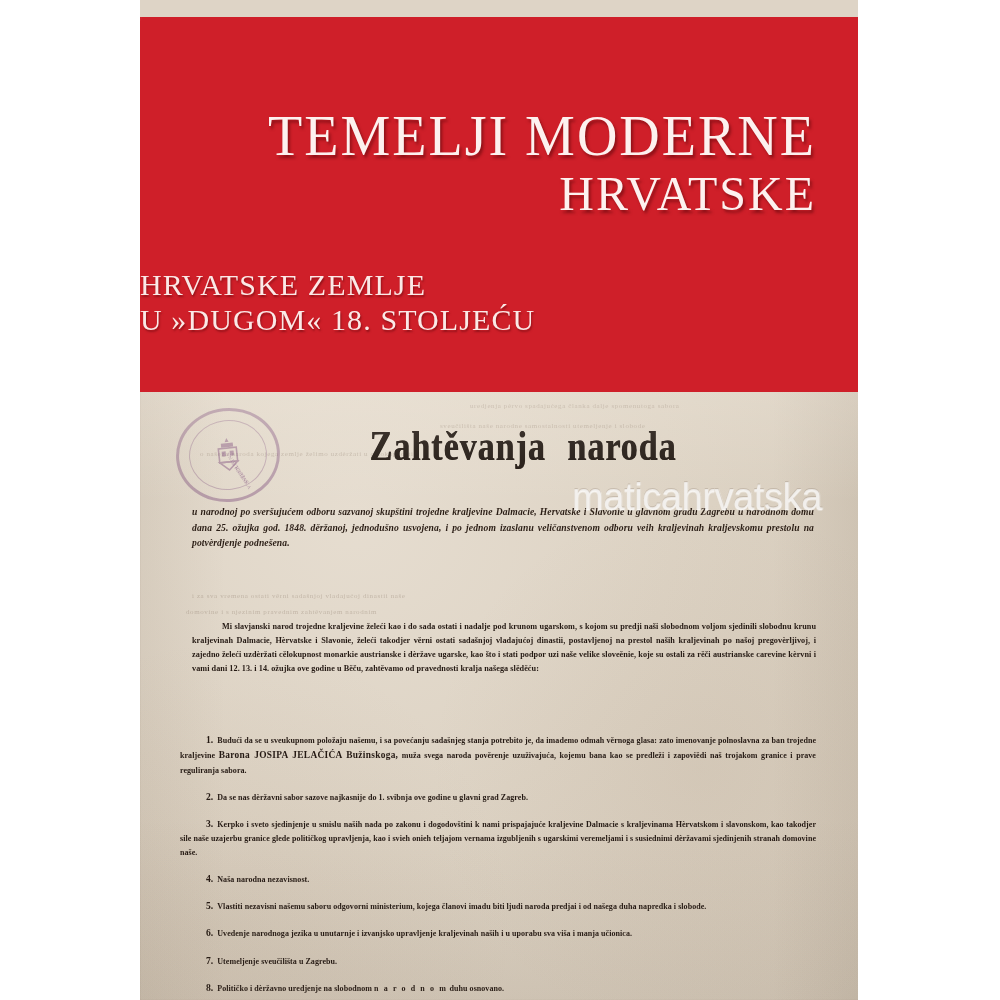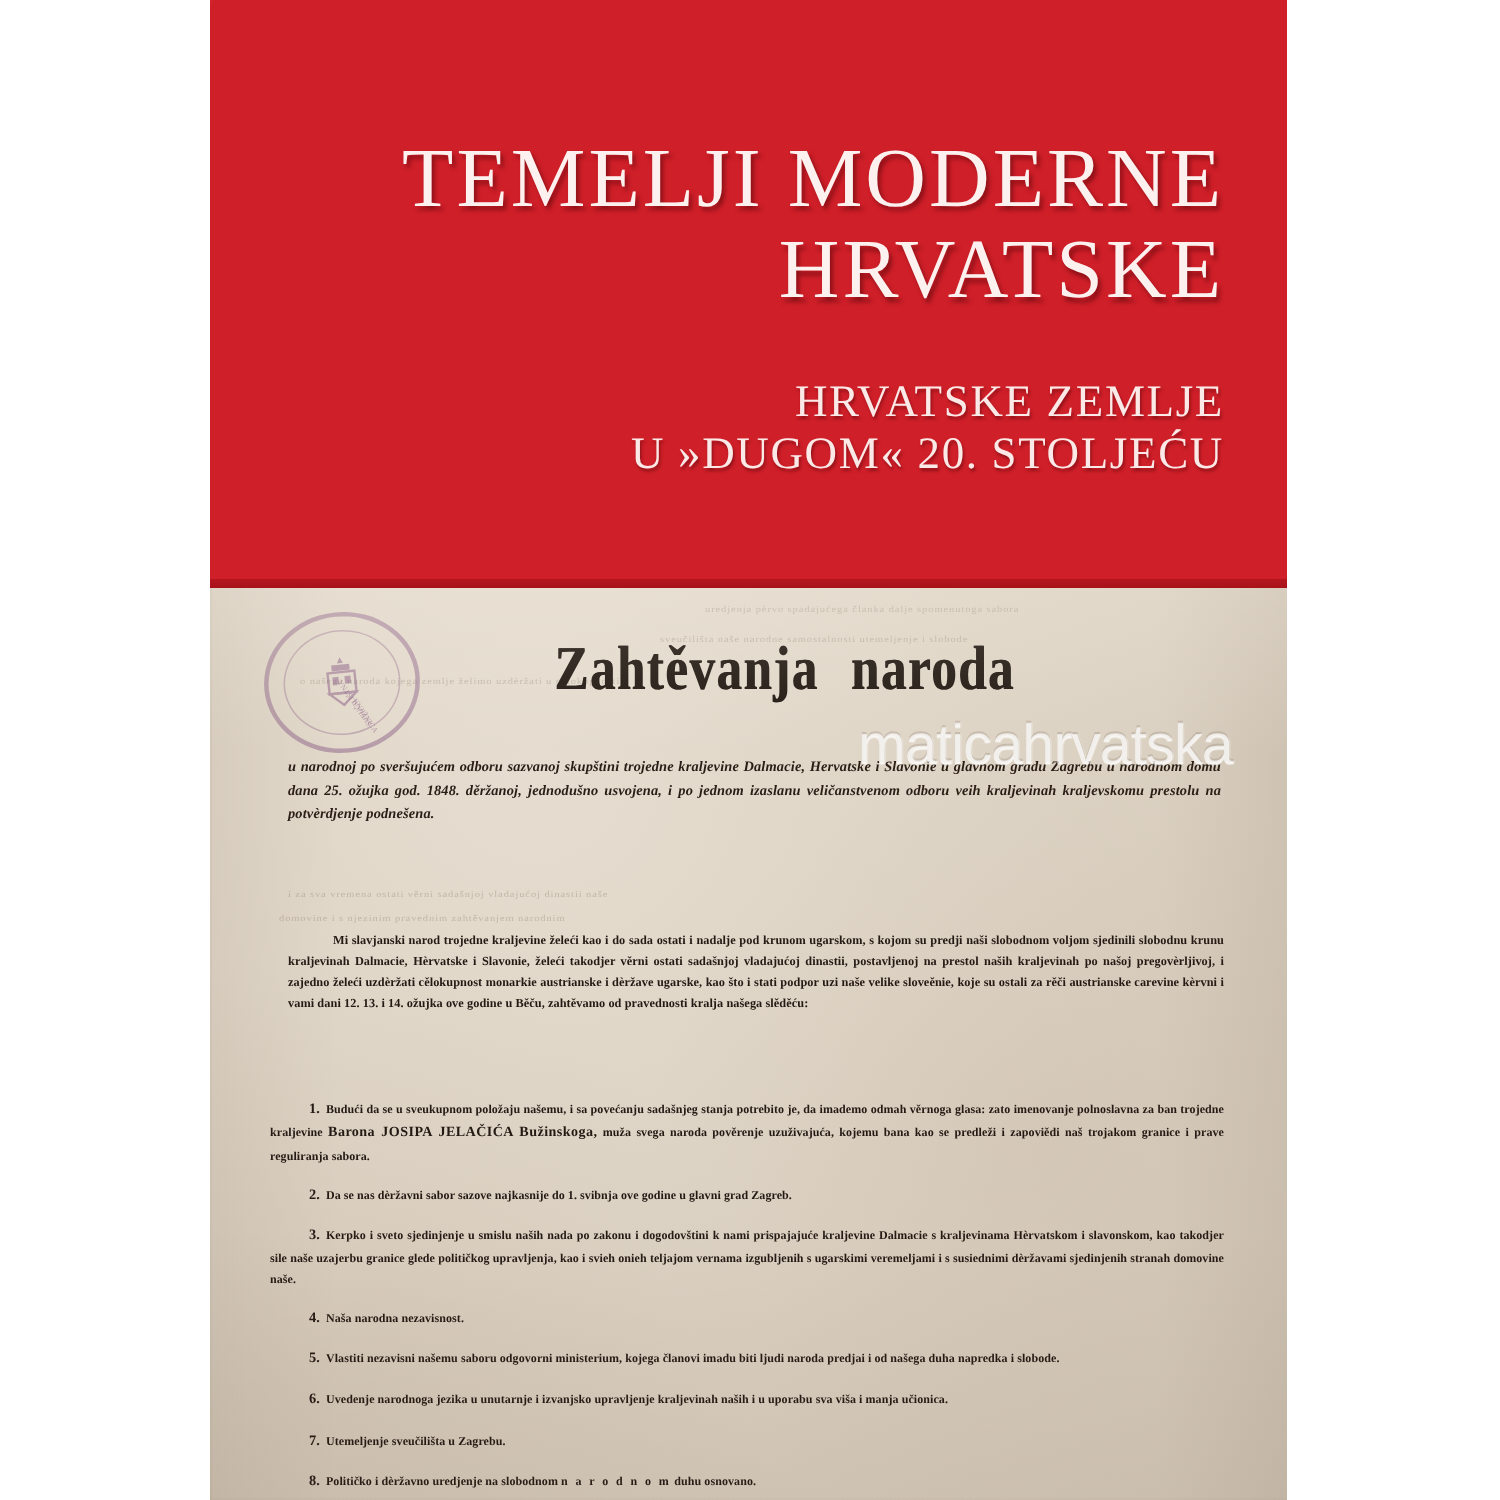--- a/index.html
+++ b/index.html
@@ -18,21 +18,21 @@
     top: 0px;
     width: 718px;
     height: 1000px;
     overflow: hidden;
     background: #ded4c6;
   }
 
   
   .banner {
     position: absolute;
-    left: 0; top: 0;
+    left: 0; top: 17px;
     width: 100%;
     height: 392px;
     background: #cf1f29;
     overflow: hidden;
   }
   .banner::after{
     content:"";
     position:absolute;
     left:0; right:0; bottom:0;
     height:6px;
@@ -55,27 +55,27 @@
   .title-line{
     font-family: "Liberation Serif", serif;
     font-weight: 400;
     color: #fdf1ef;
     letter-spacing: 2.0px;
     line-height: 0.98;
     text-shadow: 2px 3px 3px rgba(90,6,10,.55);
     white-space: nowrap;
   }
   .title-1{ font-size: 56px; margin-bottom: 6px; }
-  .title-2{ font-size: 56px; }
+  .title-2{ font-size: 48px; }
 
   .subtitle-block{
     position:absolute;
     left:0; right: 42px;
     top: 250px;
-    text-align:right;
+    text-align:left;
   }
   .subtitle-line{
     font-family:"Liberation Serif", serif;
     font-weight:400;
     color:#fbe9e7;
     font-size: 30px;
     letter-spacing: 1.1px;
     line-height: 1.18;
     text-shadow: 1px 2px 2px rgba(90,6,10,.5);
     white-space:nowrap;
@@ -255,21 +255,21 @@
   <div class="banner">
     <div class="banner-texture"></div>
 
     <div class="title-block">
       <div class="title-line title-1">TEMELJI MODERNE</div>
       <div class="title-line title-2">HRVATSKE</div>
     </div>
 
     <div class="subtitle-block">
       <div class="subtitle-line">HRVATSKE ZEMLJE</div>
-      <div class="subtitle-line">U »DUGOM« 20. STOLJEĆU</div>
+      <div class="subtitle-line">U »DUGOM« 18. STOLJEĆU</div>
     </div>
   </div>
 
   <div class="document">
 
     <div class="paper-grain"></div>
 
     <div class="ghost" style="left:330px; top:10px;">uredjenja pèrvo spadajućega članka dalje spomenutoga sabora</div>
     <div class="ghost" style="left:300px; top:30px;">sveučilišta naše narodne samostalnosti utemeljenje i slobode</div>
     <div class="ghost" style="left:60px;  top:58px;">o našega naroda kojega zemlje želimo uzdèržati u cělokupnosti</div>

